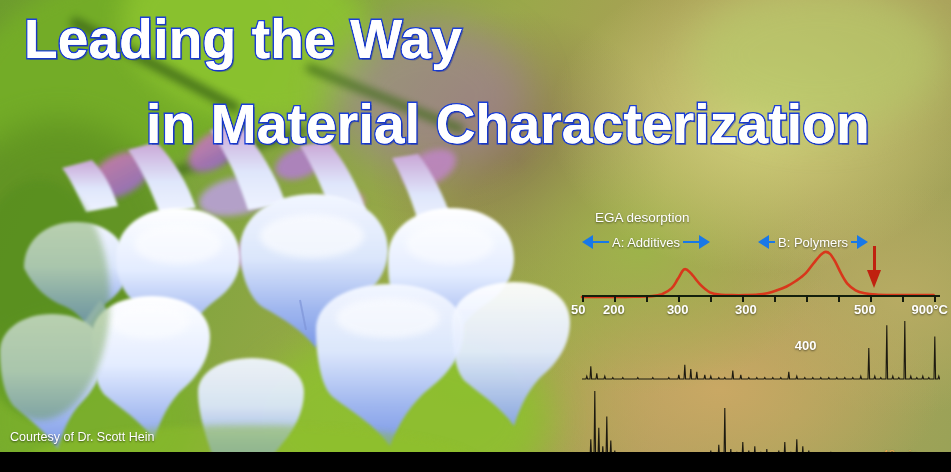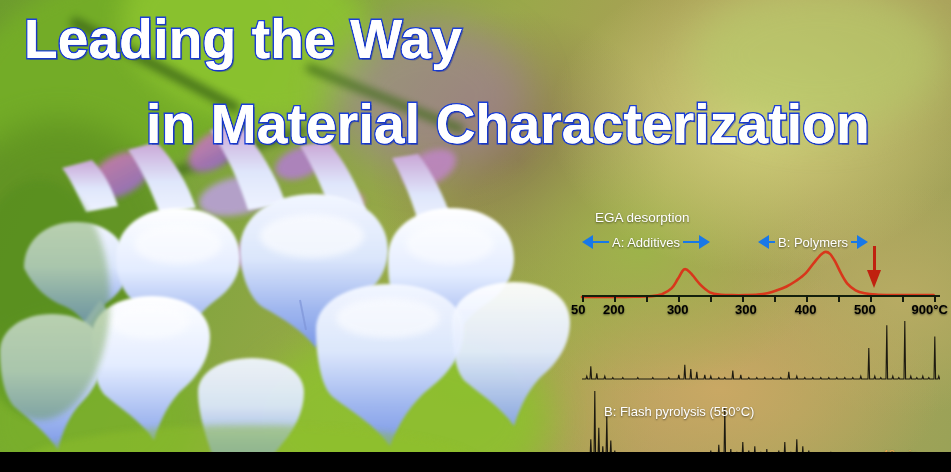--- a/index.html
+++ b/index.html
@@ -86,21 +86,21 @@
 
   .segA{left:0px;width:170px;}
   .segB{left:176px;width:124px;}
 
   .ega-plot{position:absolute;left:22px;top:52px;width:358px;height:50px;}
   .ega-axis{position:absolute;left:22px;top:97px;width:358px;height:14px;}
   .tickmark{position:absolute;top:0;width:2px;height:7px;background:#141b0d;}
   .axisline{position:absolute;left:0;top:0;width:100%;height:2px;background:#14200c;}
   .ega-labels{position:absolute;left:0;top:104px;width:391px;height:18px;}
   .ega-labels .lab{
-    position:absolute;color:#000000;font-size:13px;font-weight:bold;
+    position:absolute;color:#ffffff;font-size:13px;font-weight:bold;
     text-shadow:0 1px 2px rgba(0,0,0,.5);white-space:nowrap;
   }
 
   .redarrow{position:absolute;left:307px;top:48px;width:14px;height:44px;}
   .redarrow .shaft{position:absolute;left:6px;top:0;width:3px;height:28px;background:#c0210f;}
   .redarrow .head{
     position:absolute;left:0;top:24px;width:0;height:0;
     border-left:7px solid transparent;border-right:7px solid transparent;
     border-top:18px solid #c0210f;
   }
@@ -264,20 +264,21 @@
     </svg>
   </div>
 
   <div class="title">
     <div class="tline t1">Leading the Way</div>
     <div class="tline t2">in Material Characterization</div>
     <div class="tline-fill f1">Leading the Way</div>
     <div class="tline-fill f2">in Material Characterization</div>
   </div>
 
+  <div class="credit">Courtesy of Dr. Scott Hein</div>
 
   <div class="panel">
 
     <div class="ega-title">EGA desorption</div>
 
     <div class="arrowrow">
       <div class="seg segA">
         <div class="ahead l"></div>
         <div class="bar" style="width:16px"></div>
         <div class="lbl">A: Additives</div>
@@ -319,32 +320,31 @@
           <div class="tickmark" style="left: 287.679px;"></div>
           <div class="tickmark" style="left: 319.643px;"></div>
           <div class="tickmark" style="left: 351.607px;"></div>
         </div>
     </div>
     <div class="ega-labels" id="egaLabels">
         <div class="lab" style="left: 11px;">50</div>
         <div class="lab" style="left: 42.9643px;">200</div>
         <div class="lab" style="left: 106.893px;">300</div>
         <div class="lab" style="left: 175px;">300</div>
-        <div class="lab" style="left: 234.75px;">400</div>
+        <div class="lab" style="left: 234.75px; margin-top: 36px;">400</div>
         <div class="lab" style="left: 294px;">500</div>
         <div class="lab" style="left: 351.607px;">900°C</div>
       </div>
 
     <div class="chromA">
       <svg id="chromASvg" width="358" height="62" viewBox="0 0 358 62" preserveAspectRatio="none">
         <path id="chromAPath" fill="none" stroke="#1d1a10" stroke-width="1.1" d="M0,61 L4.0,61 L4.8,58.2 L5.6,61 L8.0,61 L8.8,48.3 L9.6,61 L14.0,61 L14.8,55.3 L15.6,61 L22.0,61 L22.8,58.2 L23.6,61 L30.0,61 L30.8,59.6 L31.6,61 L40.0,61 L40.8,59.6 L41.6,61 L55.0,61 L55.8,59.6 L56.6,61 L70.0,61 L70.8,59.6 L71.6,61 L86.0,61 L86.8,59.6 L87.6,61 L96.0,61 L96.8,56.8 L97.6,61 L102.0,61 L102.8,46.9 L103.6,61 L108.0,61 L108.8,51.1 L109.6,61 L114.0,61 L114.8,53.9 L115.6,61 L122.0,61 L122.8,56.8 L123.6,61 L128.0,61 L128.8,58.2 L129.6,61 L136.0,61 L136.8,59.6 L137.6,61 L142.0,61 L142.8,59.6 L143.6,61 L150.0,61 L150.8,52.5 L151.6,61 L158.0,61 L158.8,56.8 L159.6,61 L166.0,61 L166.8,59.6 L167.6,61 L174.0,61 L174.8,59.6 L175.6,61 L182.0,61 L182.8,59.6 L183.6,61 L190.0,61 L190.8,59.6 L191.6,61 L198.0,61 L198.8,59.6 L199.6,61 L206.0,61 L206.8,53.9 L207.6,61 L214.0,61 L214.8,58.2 L215.6,61 L222.0,61 L222.8,59.6 L223.6,61 L230.0,61 L230.8,59.6 L231.6,61 L238.0,61 L238.8,59.6 L239.6,61 L246.0,61 L246.8,59.6 L247.6,61 L254.0,61 L254.8,59.6 L255.6,61 L262.0,61 L262.8,59.6 L263.6,61 L270.0,61 L270.8,59.6 L271.6,61 L278.0,61 L278.8,58.2 L279.6,61 L286.0,61 L286.8,29.9 L287.6,61 L292.0,61 L292.8,58.2 L293.6,61 L298.0,61 L298.8,59.6 L299.6,61 L304.0,61 L304.8,7.2 L305.6,61 L310.0,61 L310.8,58.2 L311.6,61 L316.0,61 L316.8,59.6 L317.6,61 L322.0,61 L322.8,3.0 L323.6,61 L328.0,61 L328.8,58.2 L329.6,61 L334.0,61 L334.8,59.6 L335.6,61 L340.0,61 L340.8,58.2 L341.6,61 L346.0,61 L346.8,59.6 L347.6,61 L352.0,61 L352.8,18.6 L353.6,61 L356.0,61 L356.8,58.2 L357.6,61 L358,61"></path>
       </svg>
     </div>
 
     <div class="chromB">
       <svg id="chromBSvg" width="358" height="72" viewBox="0 0 358 72" preserveAspectRatio="none">
         <path id="chromBPath" fill="none" stroke="#1d1a10" stroke-width="1.1" d="M0,71 L4.0,71 L4.8,66.8 L5.6,71 L8.0,71 L8.8,51.2 L9.6,71 L12.0,71 L12.8,3.0 L13.6,71 L16.0,71 L16.8,39.8 L17.6,71 L20.0,71 L20.8,58.3 L21.6,71 L24.0,71 L24.8,28.5 L25.6,71 L28.0,71 L28.8,52.6 L29.6,71 L32.0,71 L32.8,62.5 L33.6,71 L36.0,71 L36.8,65.3 L37.6,71 L40.0,71 L40.8,66.8 L41.6,71 L44.0,71 L44.8,66.8 L45.6,71 L48.0,71 L48.8,68.2 L49.6,71 L54.0,71 L54.8,68.2 L55.6,71 L60.0,71 L60.8,68.2 L61.6,71 L66.0,71 L66.8,68.2 L67.6,71 L72.0,71 L72.8,66.8 L73.6,71 L78.0,71 L78.8,68.2 L79.6,71 L84.0,71 L84.8,68.2 L85.6,71 L90.0,71 L90.8,65.3 L91.6,71 L96.0,71 L96.8,66.8 L97.6,71 L104.0,71 L104.8,68.2 L105.6,71 L112.0,71 L112.8,65.3 L113.6,71 L120.0,71 L120.8,66.8 L121.6,71 L128.0,71 L128.8,62.5 L129.6,71 L136.0,71 L136.8,56.8 L137.6,71 L142.0,71 L142.8,20.0 L143.6,71 L148.0,71 L148.8,61.1 L149.6,71 L154.0,71 L154.8,63.9 L155.6,71 L160.0,71 L160.8,54.0 L161.6,71 L166.0,71 L166.8,62.5 L167.6,71 L172.0,71 L172.8,58.3 L173.6,71 L178.0,71 L178.8,63.9 L179.6,71 L184.0,71 L184.8,61.1 L185.6,71 L190.0,71 L190.8,65.3 L191.6,71 L196.0,71 L196.8,62.5 L197.6,71 L202.0,71 L202.8,54.0 L203.6,71 L208.0,71 L208.8,63.9 L209.6,71 L214.0,71 L214.8,51.2 L215.6,71 L220.0,71 L220.8,58.3 L221.6,71 L226.0,71 L226.8,62.5 L227.6,71 L232.0,71 L232.8,65.3 L233.6,71 L240.0,71 L240.8,66.8 L241.6,71 L248.0,71 L248.8,63.9 L249.6,71 L256.0,71 L256.8,66.8 L257.6,71 L264.0,71 L264.8,65.3 L265.6,71 L272.0,71 L272.8,68.2 L273.6,71 L280.0,71 L280.8,66.8 L281.6,71 L288.0,71 L288.8,68.2 L289.6,71 L296.0,71 L296.8,68.2 L297.6,71 L304.0,71 L304.8,66.8 L305.6,71 L312.0,71 L312.8,68.2 L313.6,71 L320.0,71 L320.8,68.2 L321.6,71 L330.0,71 L330.8,68.2 L331.6,71 L340.0,71 L340.8,68.2 L341.6,71 L350.0,71 L350.8,68.2 L351.6,71 L356.0,71 L356.8,68.2 L357.6,71 L358,71"></path>
       </svg>
     </div>
-    <div class="chromB-text">B: Flash pyrolysis (550°C)</div>
     <div class="timelab">40 min</div>
   </div>
 </div>
 
 </body></html>

